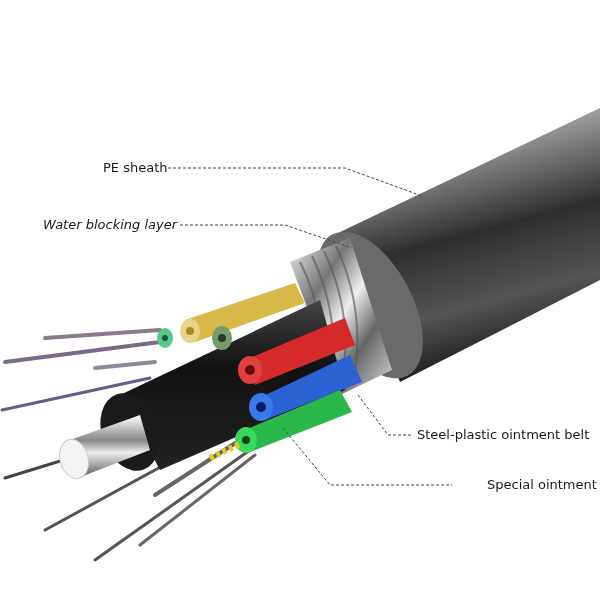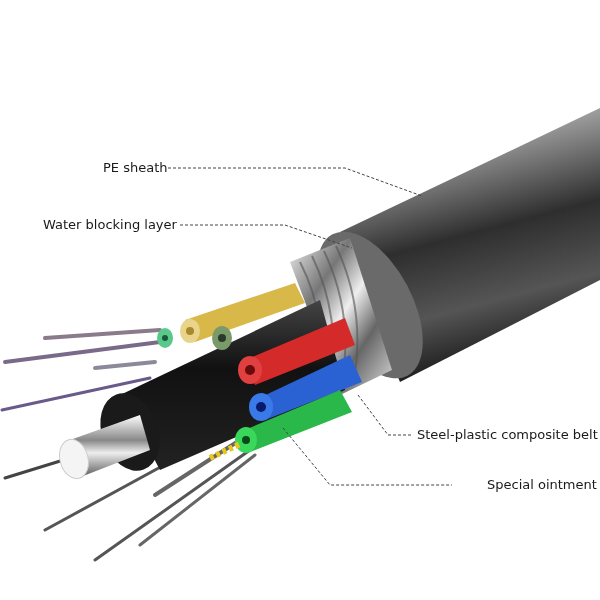--- a/index.html
+++ b/index.html
@@ -104,16 +104,16 @@
 
     <g stroke="#444" stroke-width="1" stroke-dasharray="3,2" fill="none">
       <polyline points="168,168 345,168 422,196"></polyline>
       <polyline points="180,225 285,225 352,248"></polyline>
       <polyline points="358,395 388,435 413,435"></polyline>
       <polyline points="283,428 330,485 452,485"></polyline>
     </g>
   </svg>
 
   <div class="label" style="left:103px; top:160px;">PE sheath</div>
-  <div class="label" style="left:43px; top:217px;">Water blocking layer</div>
-  <div class="label" style="left:417px; top:427px;">Steel-plastic composite belt</div>
+  <div class="label" style="left:43px; top:217px;font-style:italic;">Water blocking layer</div>
+  <div class="label" style="left:417px; top:427px;">Steel-plastic ointment belt</div>
   <div class="label" style="left:455px; top:477px;margin-left:32px;">Special ointment</div>
 </div>
 
 </body></html>

